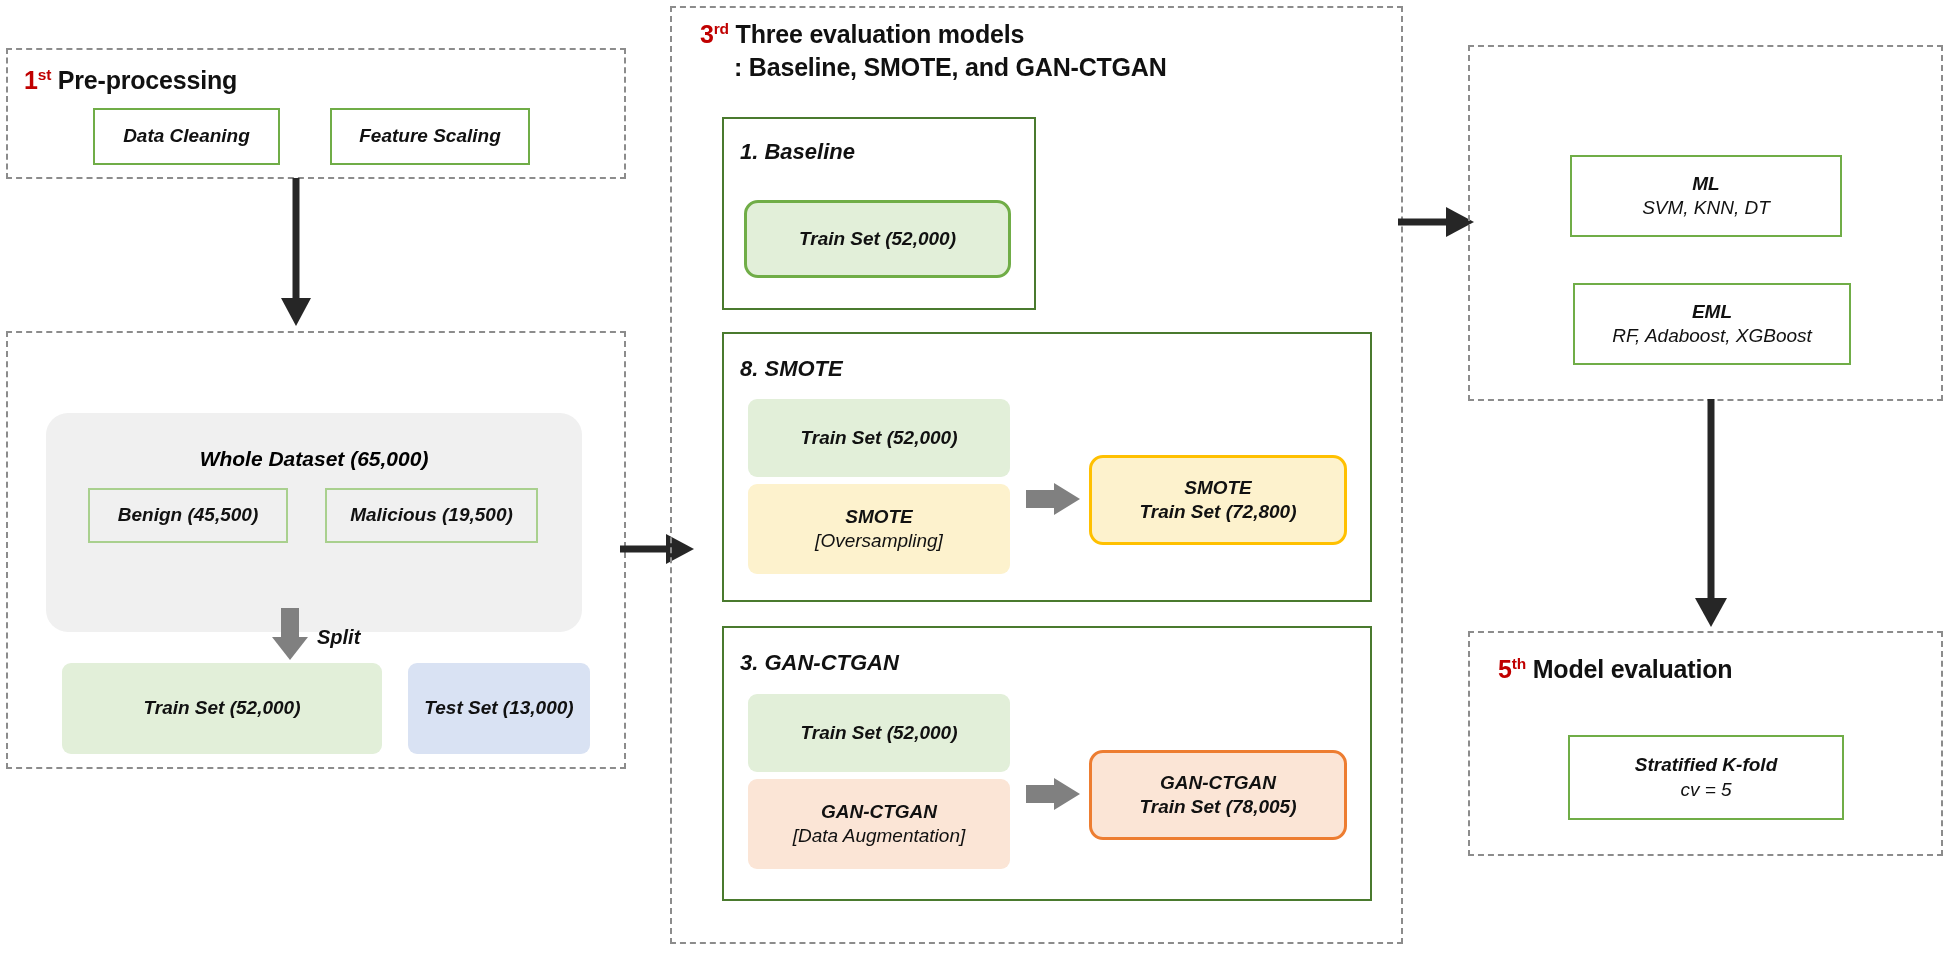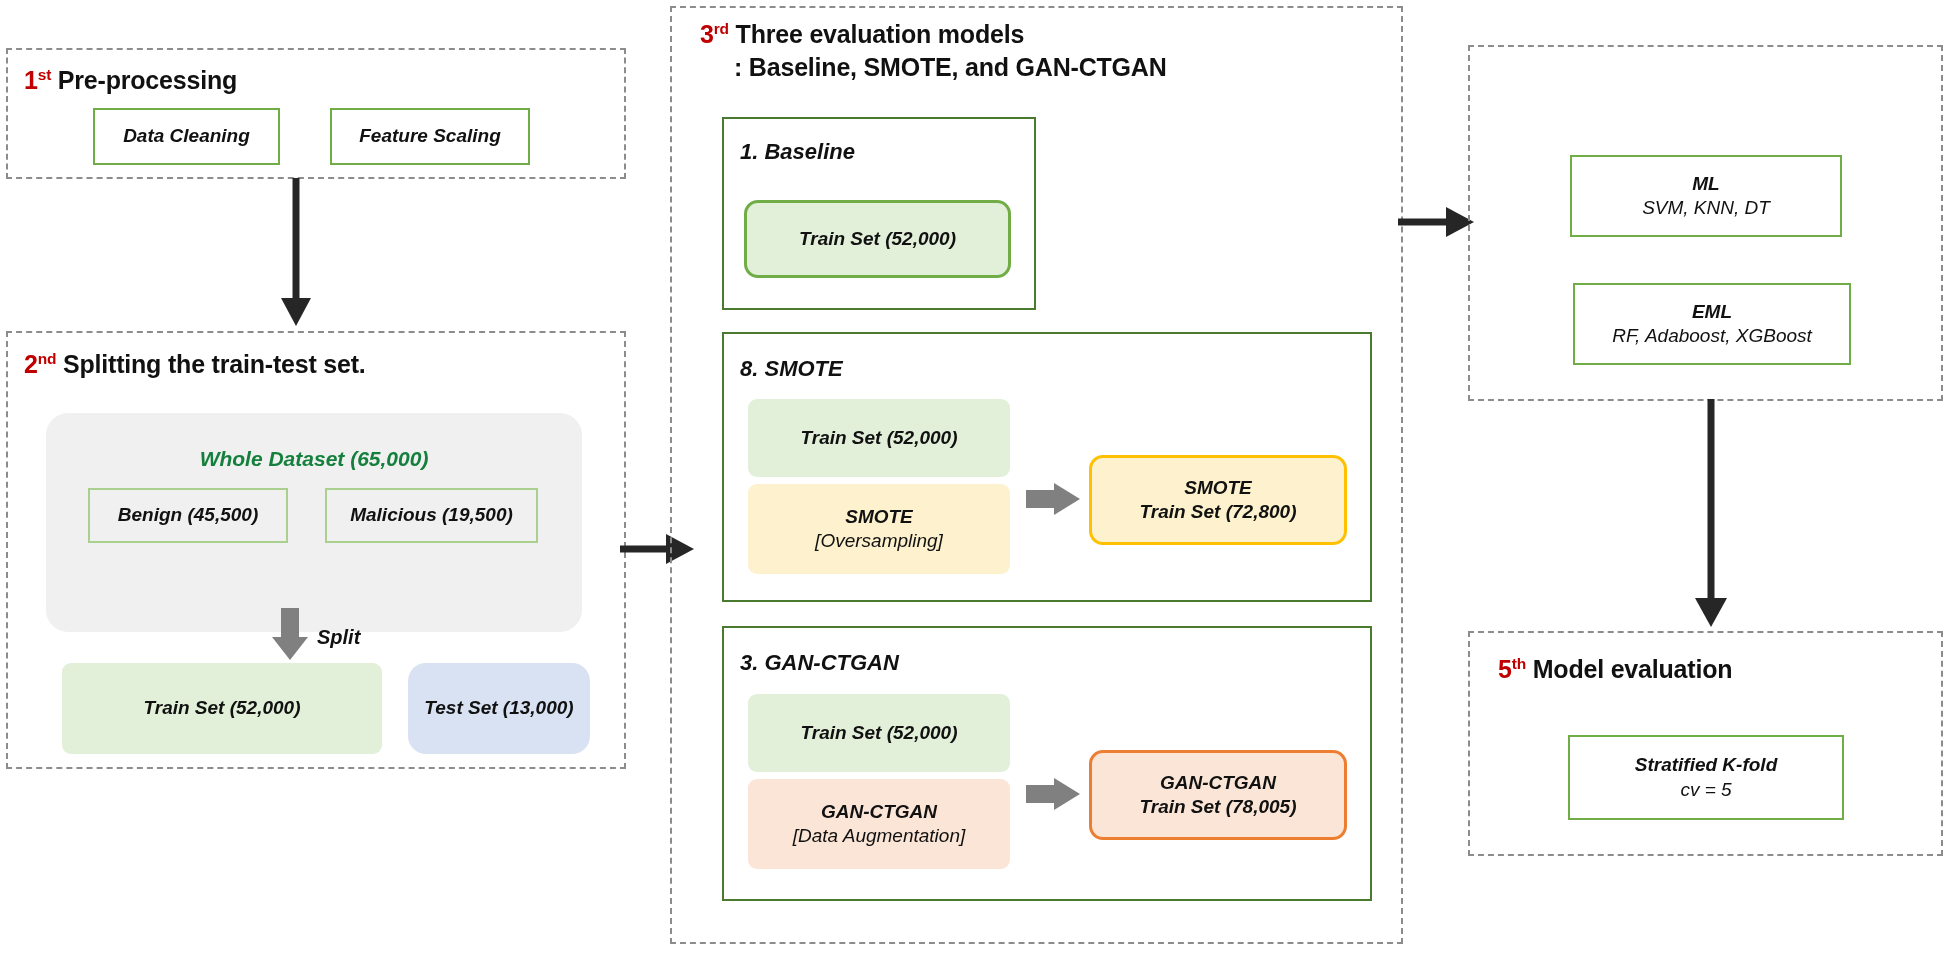--- a/index.html
+++ b/index.html
@@ -72,21 +72,21 @@
     border-radius: 9px;
   }
   .box-green-fill-round {
     background: #e2efd9;
     border: 3px solid #70ad47;
     border-radius: 14px;
   }
   .box-blue-fill {
     background: #d9e2f3;
     border: none;
-    border-radius: 18px;
+    border-radius: 9px;
   }
   .box-yellow-fill {
     background: #fdf2cd;
     border: none;
     border-radius: 9px;
   }
   .box-yellow-strong {
     background: #fdf2cd;
     border: 3px solid #ffc000;
     border-radius: 14px;
@@ -103,21 +103,21 @@
   }
   .gray-panel {
     background: #f0f0f0;
     border-radius: 22px;
   }
   .panel-caption {
     font-style: italic;
     font-weight: bold;
     font-size: 21px;
     text-align: center;
-    color: #15803d;
+    color: #000000;
   }
   
   .model-group {
     border: 2px solid #4a7a2e;
     background: #ffffff;
   }
   .group-label {
     font-style: italic;
     font-weight: bold;
     font-size: 22px;
@@ -158,24 +158,20 @@
     <span>Feature Scaling</span>
   </div>
 
   <svg class="abs" style="left:275px; top:178px; width:42px; height:150px;">
     <line x1="21" y1="0" x2="21" y2="128" stroke="#262626" stroke-width="7"></line>
     <polygon points="21,148 6,120 36,120" fill="#262626"></polygon>
   </svg>
 
   <div class="abs stage" style="left:6px; top:331px; width:620px; height:438px;"></div>
 
-  <div class="abs stage-title" style="left:24px; top:350px;">
-    <span class="ord"><span>2</span><sup>nd</sup></span>
-    <span>Splitting the train-test set.</span>
-  </div>
 
   <div class="abs gray-panel" style="left:46px; top:413px; width:536px; height:219px;">
     <div class="panel-caption" style="margin-top:34px;">Whole Dataset (65,000)</div>
   </div>
 
   <div class="abs box box-outline" style="left:88px; top:488px; width:200px; height:55px; background:#f0f0f0; border-color:#a9d08e;">
     <span>Benign (45,500)</span>
   </div>
 
   <div class="abs box box-outline" style="left:325px; top:488px; width:213px; height:55px; background:#f0f0f0; border-color:#a9d08e;">

